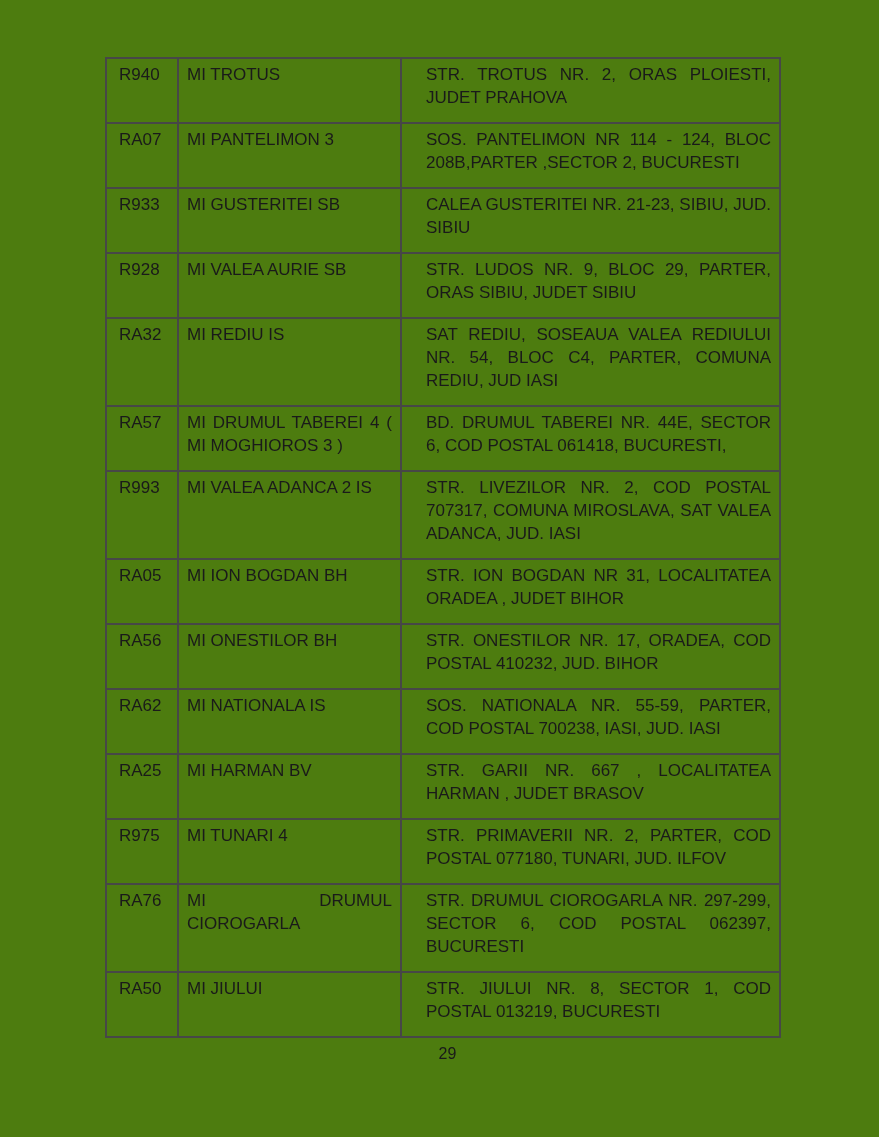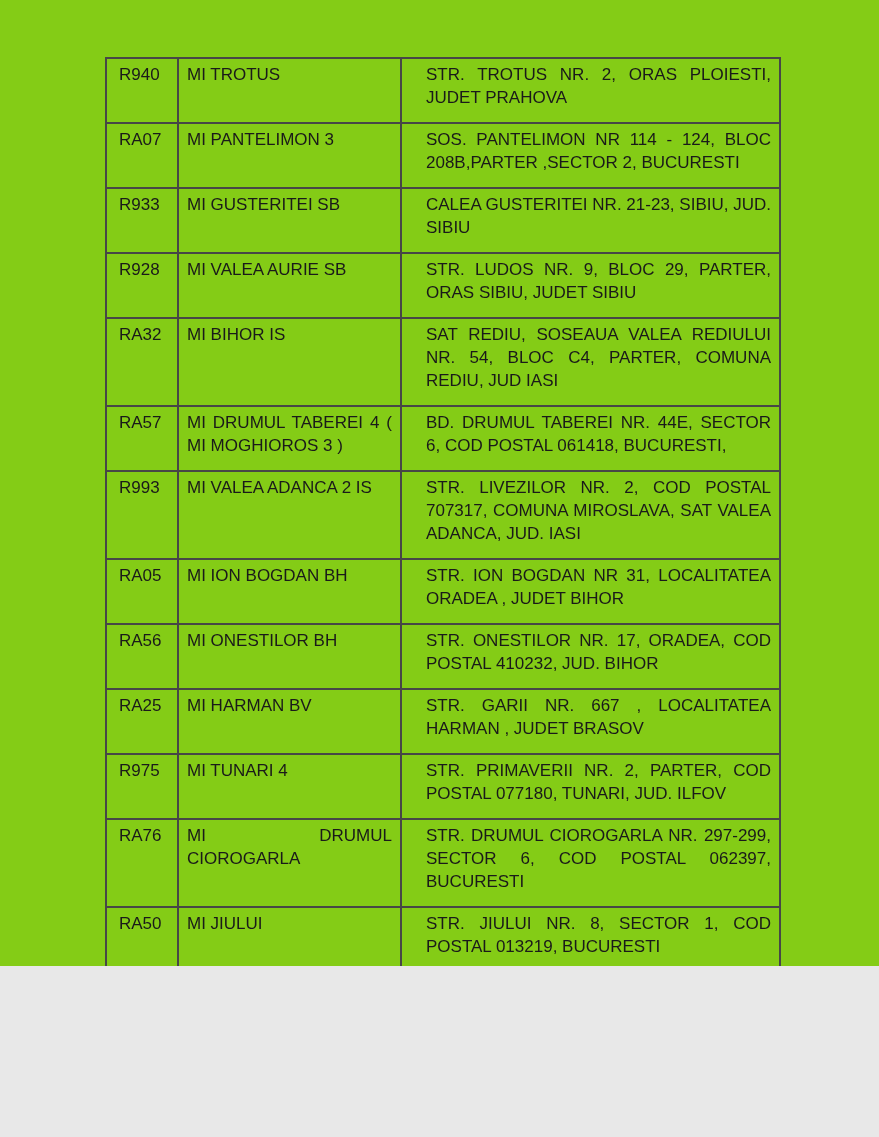--- a/index.html
+++ b/index.html
@@ -3,22 +3,22 @@
 <meta charset="utf-8">
 <style>
   html, body {
     margin: 0;
     padding: 0;
     background: #e8e8e8;
   }
   .page {
     position: relative;
     width: 879px;
-    height: 966px;
-    background: #84cc16;
+    height: 1137px;
+    background: #4d7c0f;
     overflow: hidden;
     font-family: "Liberation Sans", "DejaVu Sans", sans-serif;
     color: #1a1a1a;
   }
   table.directory {
     position: absolute;
     left: 105px;
     top: 57px;
     border-collapse: collapse;
     table-layout: fixed;
@@ -85,21 +85,21 @@
     <td class="name-cell">MI GUSTERITEI SB</td>
     <td class="addr-cell">CALEA GUSTERITEI NR. 21-23, SIBIU, JUD. SIBIU</td>
   </tr>
         <tr>
     <td class="code-cell">R928</td>
     <td class="name-cell">MI VALEA AURIE SB</td>
     <td class="addr-cell">STR. LUDOS NR. 9, BLOC 29, PARTER, ORAS SIBIU, JUDET SIBIU</td>
   </tr>
         <tr>
     <td class="code-cell">RA32</td>
-    <td class="name-cell">MI BIHOR IS</td>
+    <td class="name-cell">MI REDIU IS</td>
     <td class="addr-cell">SAT REDIU, SOSEAUA VALEA REDIULUI NR. 54, BLOC C4, PARTER, COMUNA REDIU, JUD IASI</td>
   </tr>
         <tr>
     <td class="code-cell">RA57</td>
     <td class="name-cell">MI DRUMUL TABEREI 4 ( MI MOGHIOROS 3 )</td>
     <td class="addr-cell">BD. DRUMUL TABEREI NR. 44E, SECTOR 6, COD POSTAL 061418, BUCURESTI,</td>
   </tr>
         <tr>
     <td class="code-cell">R993</td>
     <td class="name-cell">MI VALEA ADANCA 2 IS</td>
@@ -107,20 +107,25 @@
   </tr>
         <tr>
     <td class="code-cell">RA05</td>
     <td class="name-cell">MI ION BOGDAN BH</td>
     <td class="addr-cell">STR. ION BOGDAN NR 31, LOCALITATEA ORADEA , JUDET BIHOR</td>
   </tr>
         <tr>
     <td class="code-cell">RA56</td>
     <td class="name-cell">MI ONESTILOR BH</td>
     <td class="addr-cell">STR. ONESTILOR NR. 17, ORADEA, COD POSTAL 410232, JUD. BIHOR</td>
+  </tr>
+        <tr>
+    <td class="code-cell">RA62</td>
+    <td class="name-cell">MI NATIONALA IS</td>
+    <td class="addr-cell">SOS. NATIONALA NR. 55-59, PARTER, COD POSTAL 700238, IASI, JUD. IASI</td>
   </tr>
         <tr>
     <td class="code-cell">RA25</td>
     <td class="name-cell">MI HARMAN BV</td>
     <td class="addr-cell">STR. GARII NR. 667 , LOCALITATEA HARMAN , JUDET BRASOV</td>
   </tr>
         <tr>
     <td class="code-cell">R975</td>
     <td class="name-cell">MI TUNARI 4</td>
     <td class="addr-cell">STR. PRIMAVERII NR. 2, PARTER, COD POSTAL 077180, TUNARI, JUD. ILFOV</td>

